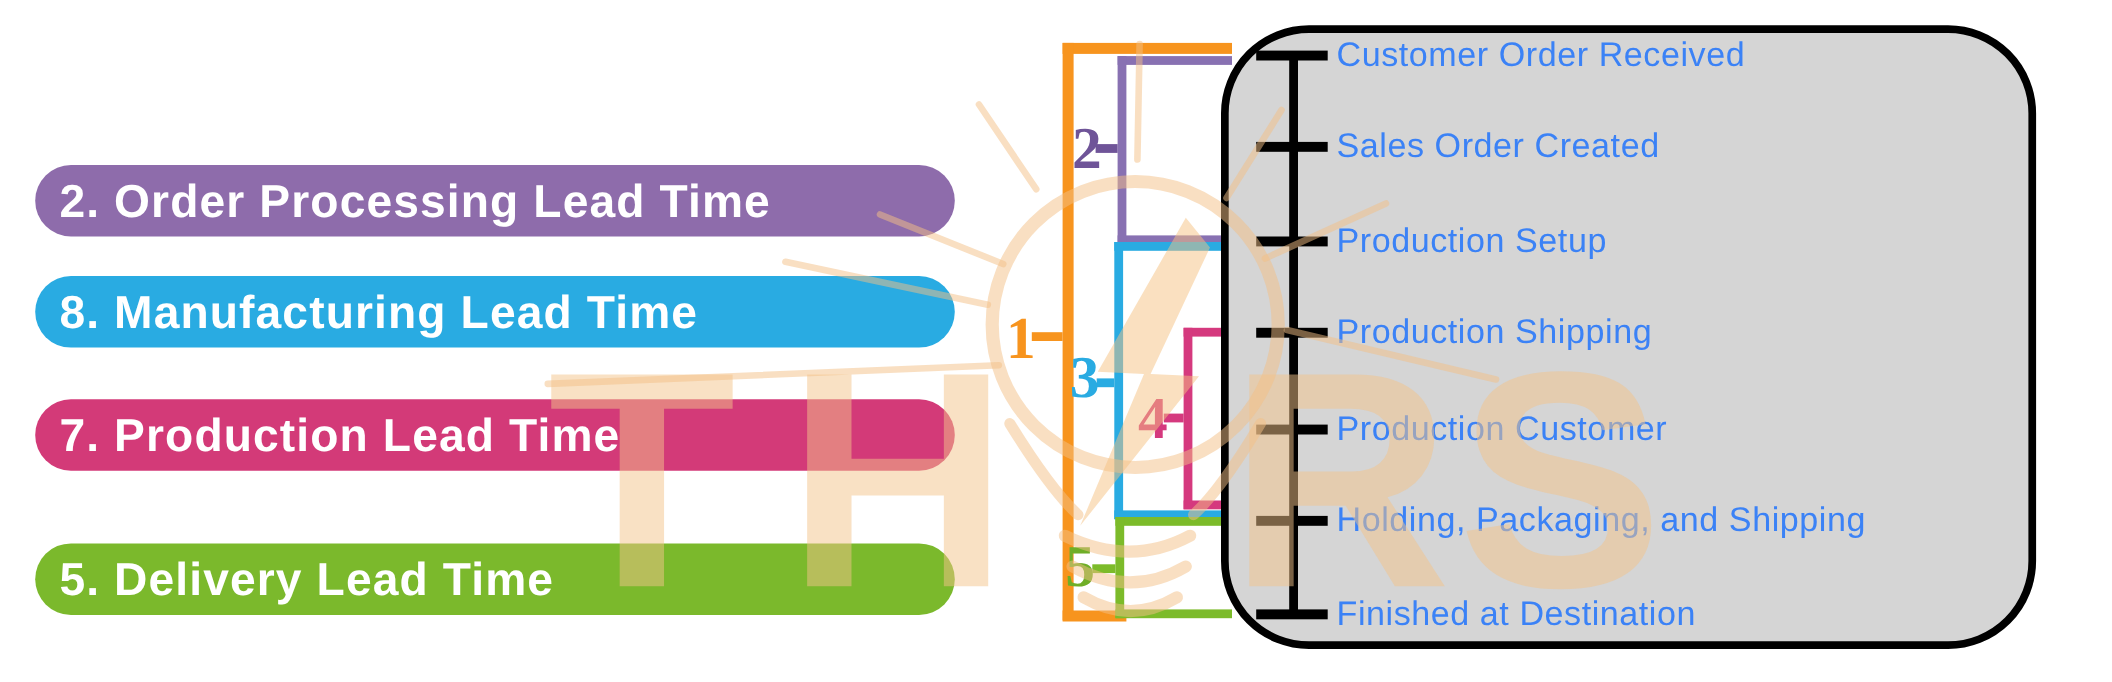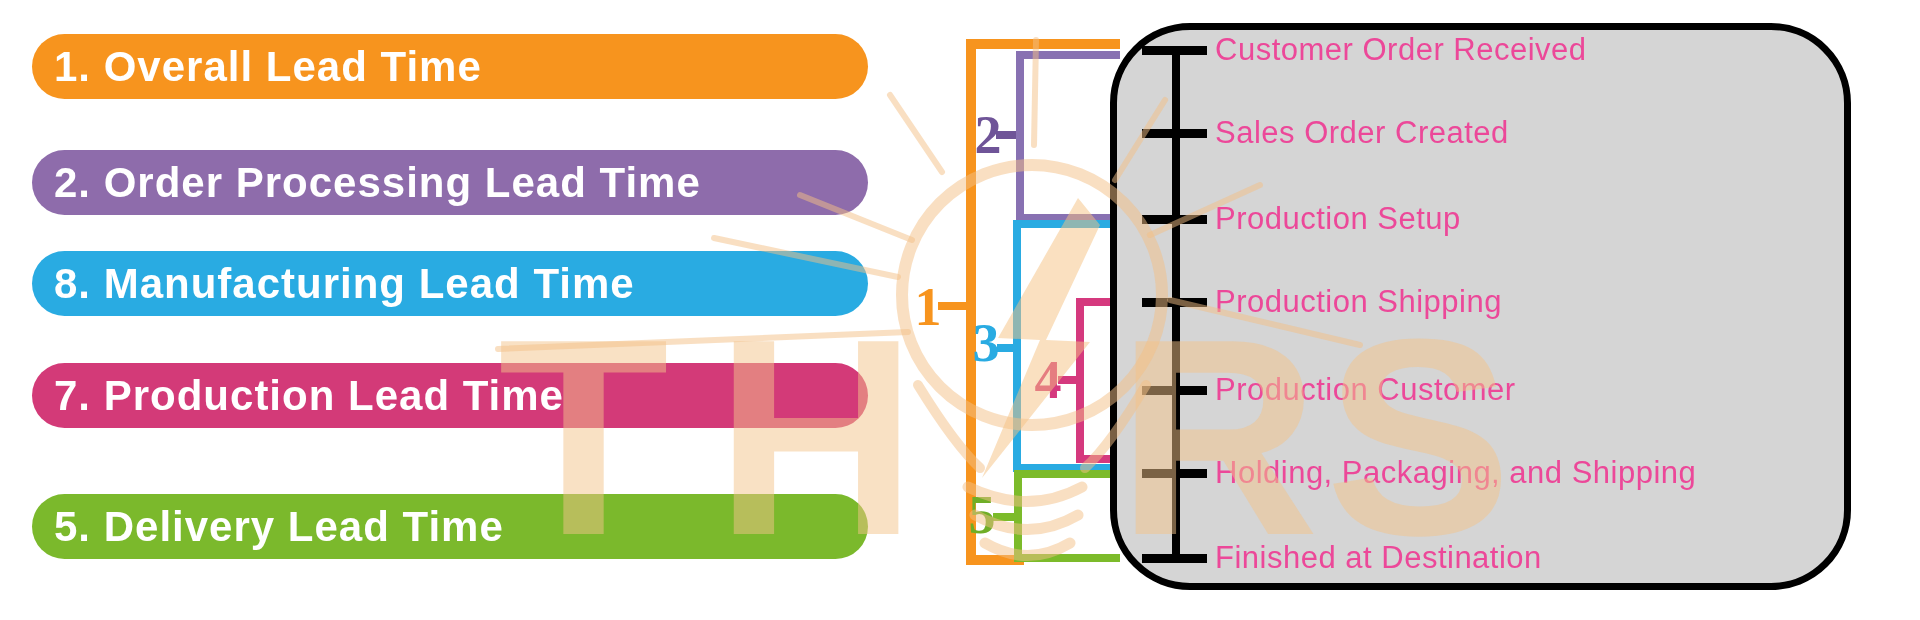--- a/index.html
+++ b/index.html
@@ -51,42 +51,39 @@
   .bnum-5{left:982px;top:515px;color:#6FAE27;}
   
   .timeline-box{
     position:absolute;left:1110px;top:23px;width:741px;height:567px;box-sizing:border-box;
     background:#D5D5D5;border:7px solid #000;border-radius:80px;z-index:5;
   }
   .tl-line{position:absolute;left:1172px;top:50px;width:8px;height:508px;background:#000;z-index:6;}
   .tl-row{position:absolute;left:1142px;height:0;display:flex;align-items:center;z-index:6;}
   .tl-row .tick{width:65px;height:9px;background:#000;flex-shrink:0;}
   .tl-row .lbl{
-    margin-left:8px;font-size:31px;color:#ec4899;white-space:nowrap;letter-spacing:0.5px;
+    margin-left:8px;font-size:31px;color:#3b82f6;white-space:nowrap;letter-spacing:0.5px;
   }
   .tl-row-0{top:50px;} .tl-row-1{top:133px;} .tl-row-2{top:219px;}
   .tl-row-3{top:302px;} .tl-row-4{top:390px;} .tl-row-5{top:473px;} .tl-row-6{top:558px;}
   
   .watermark{position:absolute;inset:0;z-index:9;pointer-events:none;}
   .wm-text{
     position:absolute;top:297px;font-size:280px;font-weight:bold;line-height:1;
     color:rgba(244,196,138,0.5);font-family:"Liberation Sans",sans-serif;
   }
   .wm-th{left:498px;letter-spacing:46px;}
   .wm-rs{left:1117px;letter-spacing:6px;}
   .wm-svg{position:absolute;left:0;top:0;}
 </style>
 </head>
 <body>
 
 <div class="canvas">
 
-  <div class="pill pill-1">
-    <span>1. Overall Lead Time</span>
-  </div>
   <div class="pill pill-2">
     <span>2. Order Processing Lead Time</span>
   </div>
   <div class="pill pill-3">
     <span>8. Manufacturing Lead Time</span>
   </div>
   <div class="pill pill-4">
     <span>7. Production Lead Time</span>
   </div>
   <div class="pill pill-5">

